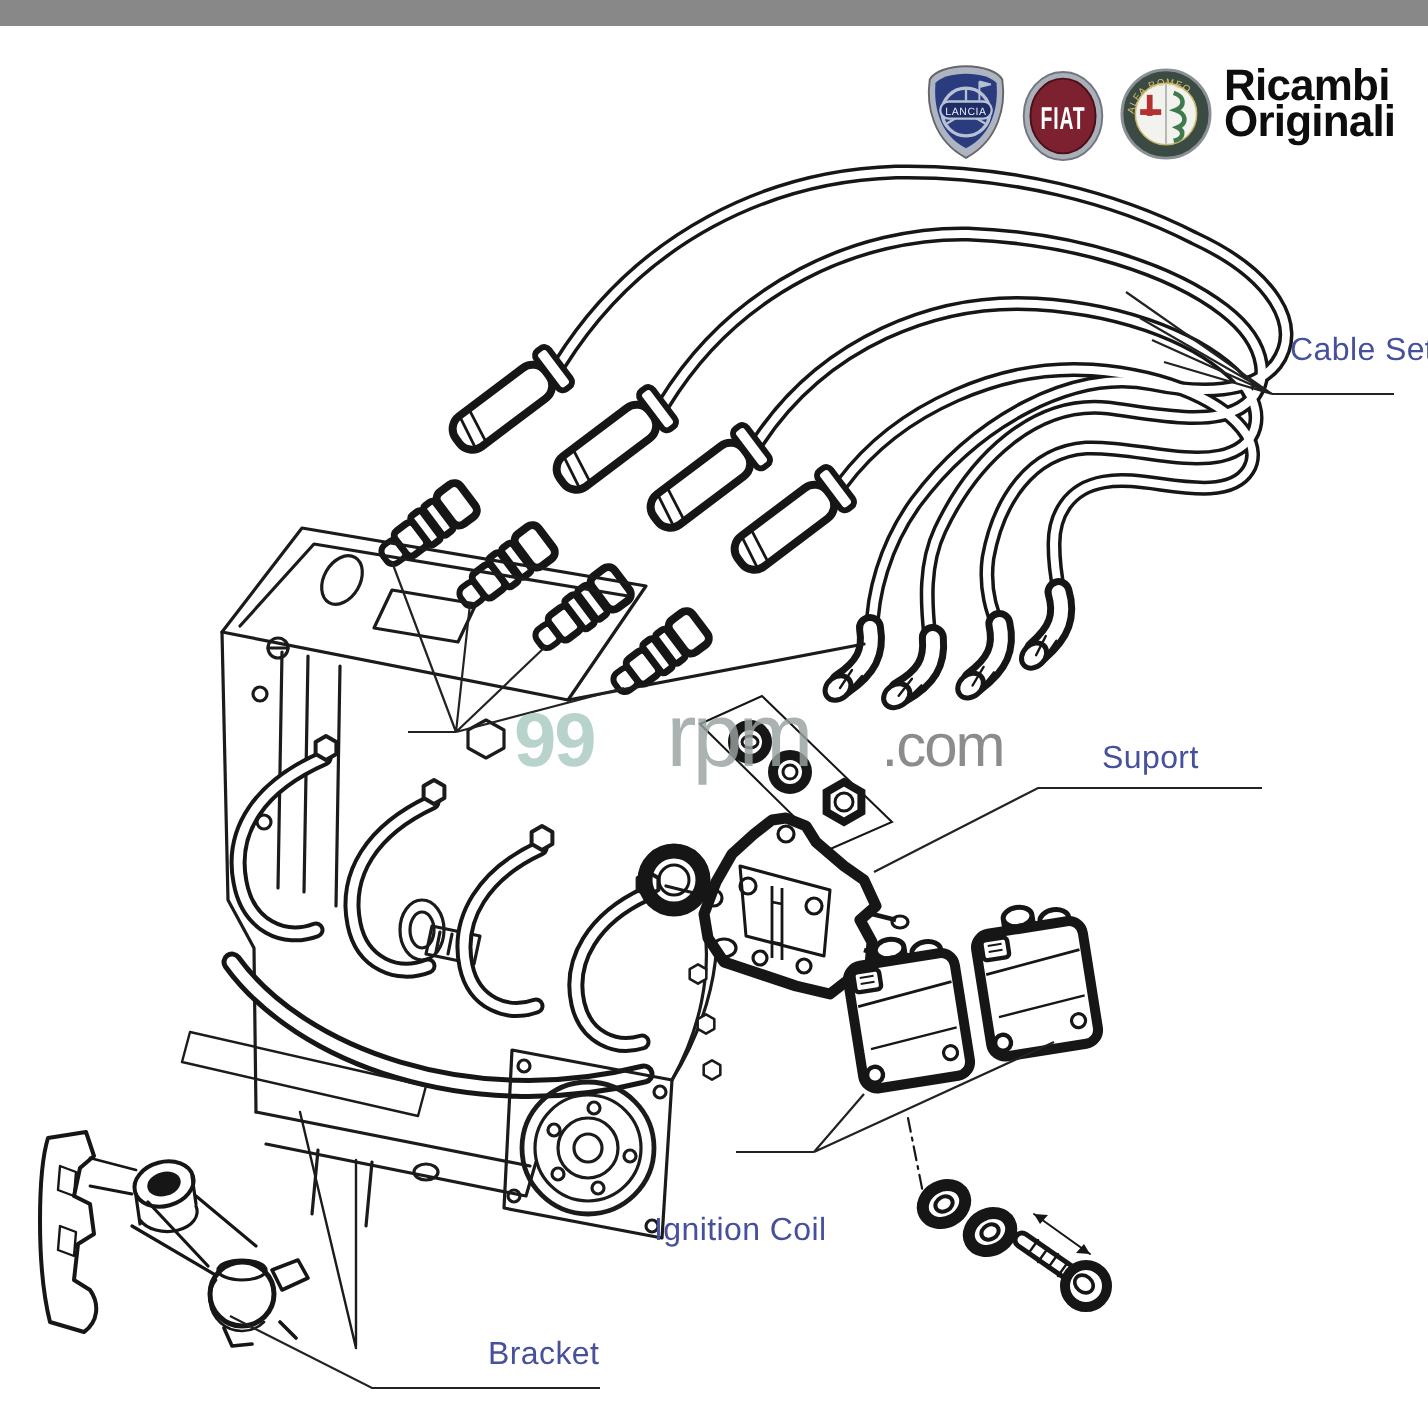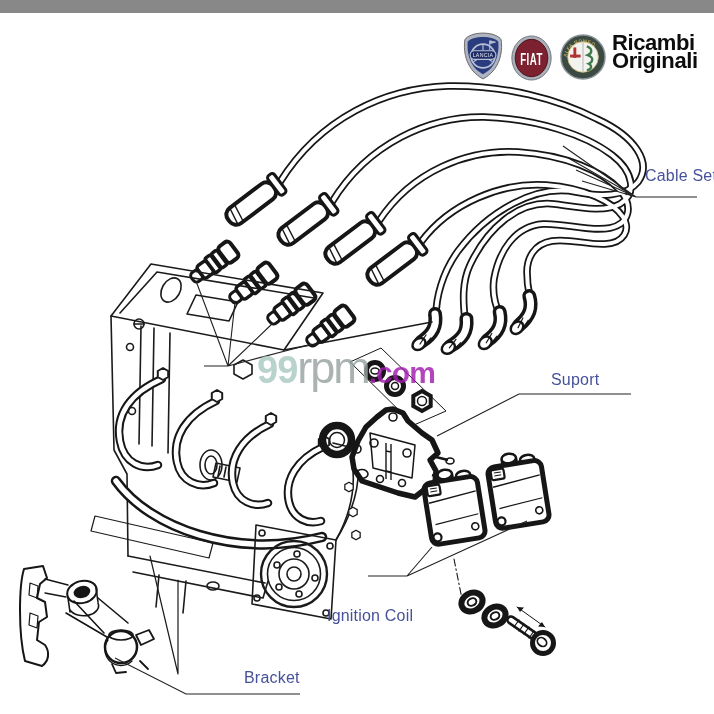--- a/index.html
+++ b/index.html
@@ -12,25 +12,25 @@
     position:absolute;font-size:16px;color:#47519b;letter-spacing:.2px;
     white-space:nowrap;
   }
   .brand-title{
     position:absolute;left:612px;top:21px;color:#0d0d0d;font-weight:bold;
     font-size:22px;line-height:17.5px;letter-spacing:-0.4px;
   }
   .logo{position:absolute;}
   .watermark{
     position:absolute;left:257px;top:329px;display:flex;align-items:baseline;
-    opacity:.82;pointer-events:none;font-weight:bold;
+    opacity:.82;pointer-events:none;font-weight:bold;gap:36px;
   }
   .wm-99{font-size:38px;font-weight:600;color:#a9c9c2;letter-spacing:-1px;}
   .wm-rpm{font-size:45px;font-weight:400;color:#98a3a1;letter-spacing:-2px;}
-  .wm-com{font-size:30px;font-weight:700;color:#a21caf;letter-spacing:-1px;}
+  .wm-com{font-size:30px;font-weight:400;color:#737373;letter-spacing:-1px;}
 </style>
 </head>
 <body>
 
 <div class="stage">
 
   <svg class="art" width="714" height="714" viewBox="0 0 714 714">
     <defs>
       <g id="boot">
         <rect x="-34" y="-9.5" width="56" height="19" rx="8" fill="#fff" stroke="#161616" stroke-width="4"></rect>

